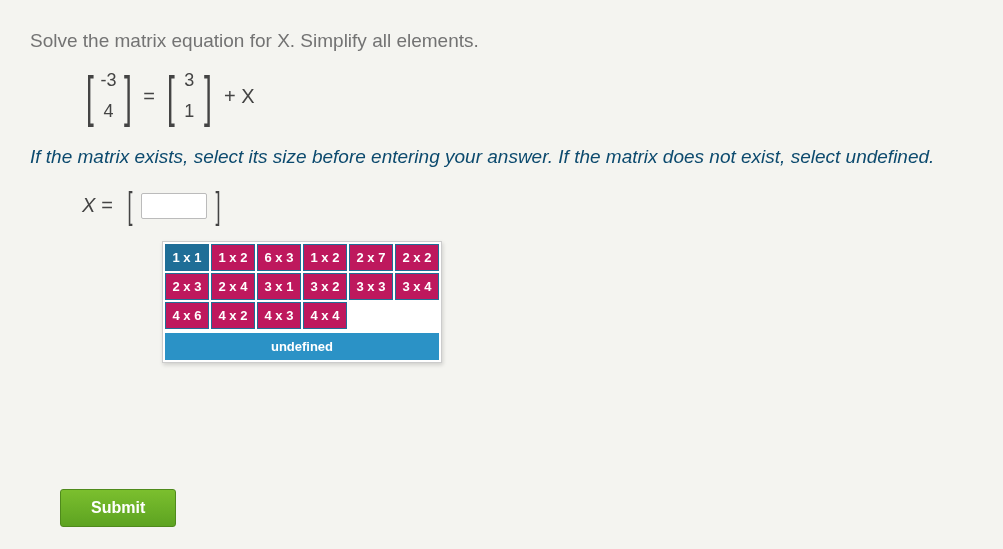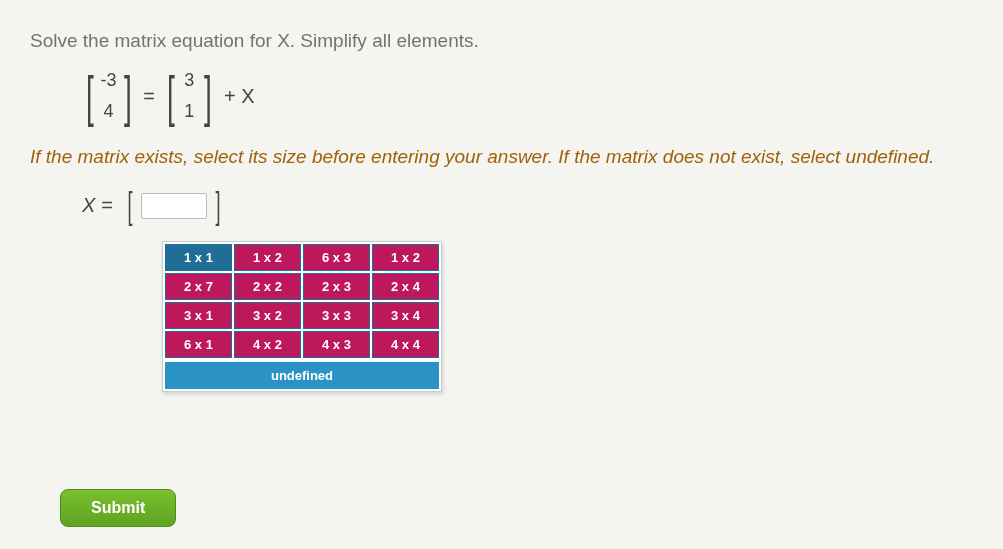--- a/index.html
+++ b/index.html
@@ -6,21 +6,21 @@
     body {
       font-family: Verdana, Geneva, sans-serif;
       background: #f4f4f0;
       width: 1003px;
       height: 549px;
       padding: 30px 30px 20px 30px;
       color: #3a3a3a;
       position: relative;
     }
     .instruction { font-size: 19px; color: #737373; margin-bottom: 18px; }
-    .sub-instruction { font-size: 19px; font-style: italic; color: #a16207; margin-bottom: 20px; line-height: 1.4; }
+    .sub-instruction { font-size: 19px; font-style: italic; color: #0c4a6e; margin-bottom: 20px; line-height: 1.4; }
     .equation-row {
       display: flex;
       align-items: center;
       margin: 0 0 22px 52px;
       font-size: 20px;
       color: #444;
     }
     .bracket-matrix {
       display: flex;
       align-items: center;
@@ -71,21 +71,21 @@
     }
     .size-panel {
       margin-left: 132px;
       width: 280px;
       border: 1px solid #ccc;
       background: #fff;
       box-shadow: 1px 2px 4px rgba(0,0,0,0.15);
     }
     .size-grid {
       display: grid;
-      grid-template-columns: repeat(4, 1fr);
+      grid-template-columns: repeat(6, 1fr);
       gap: 2px;
       padding: 2px;
       background: #fff;
     }
     .size-cell {
       background: #be185d;
       color: #fff;
       text-align: center;
       font-size: 13px;
       font-weight: bold;
@@ -109,21 +109,21 @@
     }
     .submit-btn {
       position: absolute;
       left: 60px;
       bottom: 22px;
       background: linear-gradient(#7bbf2e, #5da321);
       color: #fff;
       font-size: 16px;
       font-weight: bold;
       border: 1px solid #4f8a1c;
-      border-radius: 8px;
+      border-radius: 3px;
       padding: 9px 30px;
       cursor: pointer;
     }
   </style>
 </head>
 <body>
 
 <div class="instruction">Solve the matrix equation for X. Simplify all elements.</div>
 
 <div class="equation-row">
@@ -164,21 +164,21 @@
       <div class="size-cell">6 x 3</div>
       <div class="size-cell">1 x 2</div>
       <div class="size-cell">2 x 7</div>
       <div class="size-cell">2 x 2</div>
       <div class="size-cell">2 x 3</div>
       <div class="size-cell">2 x 4</div>
       <div class="size-cell">3 x 1</div>
       <div class="size-cell">3 x 2</div>
       <div class="size-cell">3 x 3</div>
       <div class="size-cell">3 x 4</div>
-      <div class="size-cell">6 x 1</div>
+      <div class="size-cell">4 x 6</div>
       <div class="size-cell">4 x 2</div>
       <div class="size-cell">4 x 3</div>
       <div class="size-cell">4 x 4</div>
     </div>
   <div class="undefined-row">undefined</div>
 </div>
 
 <button class="submit-btn">Submit</button>
 
 </body></html>

